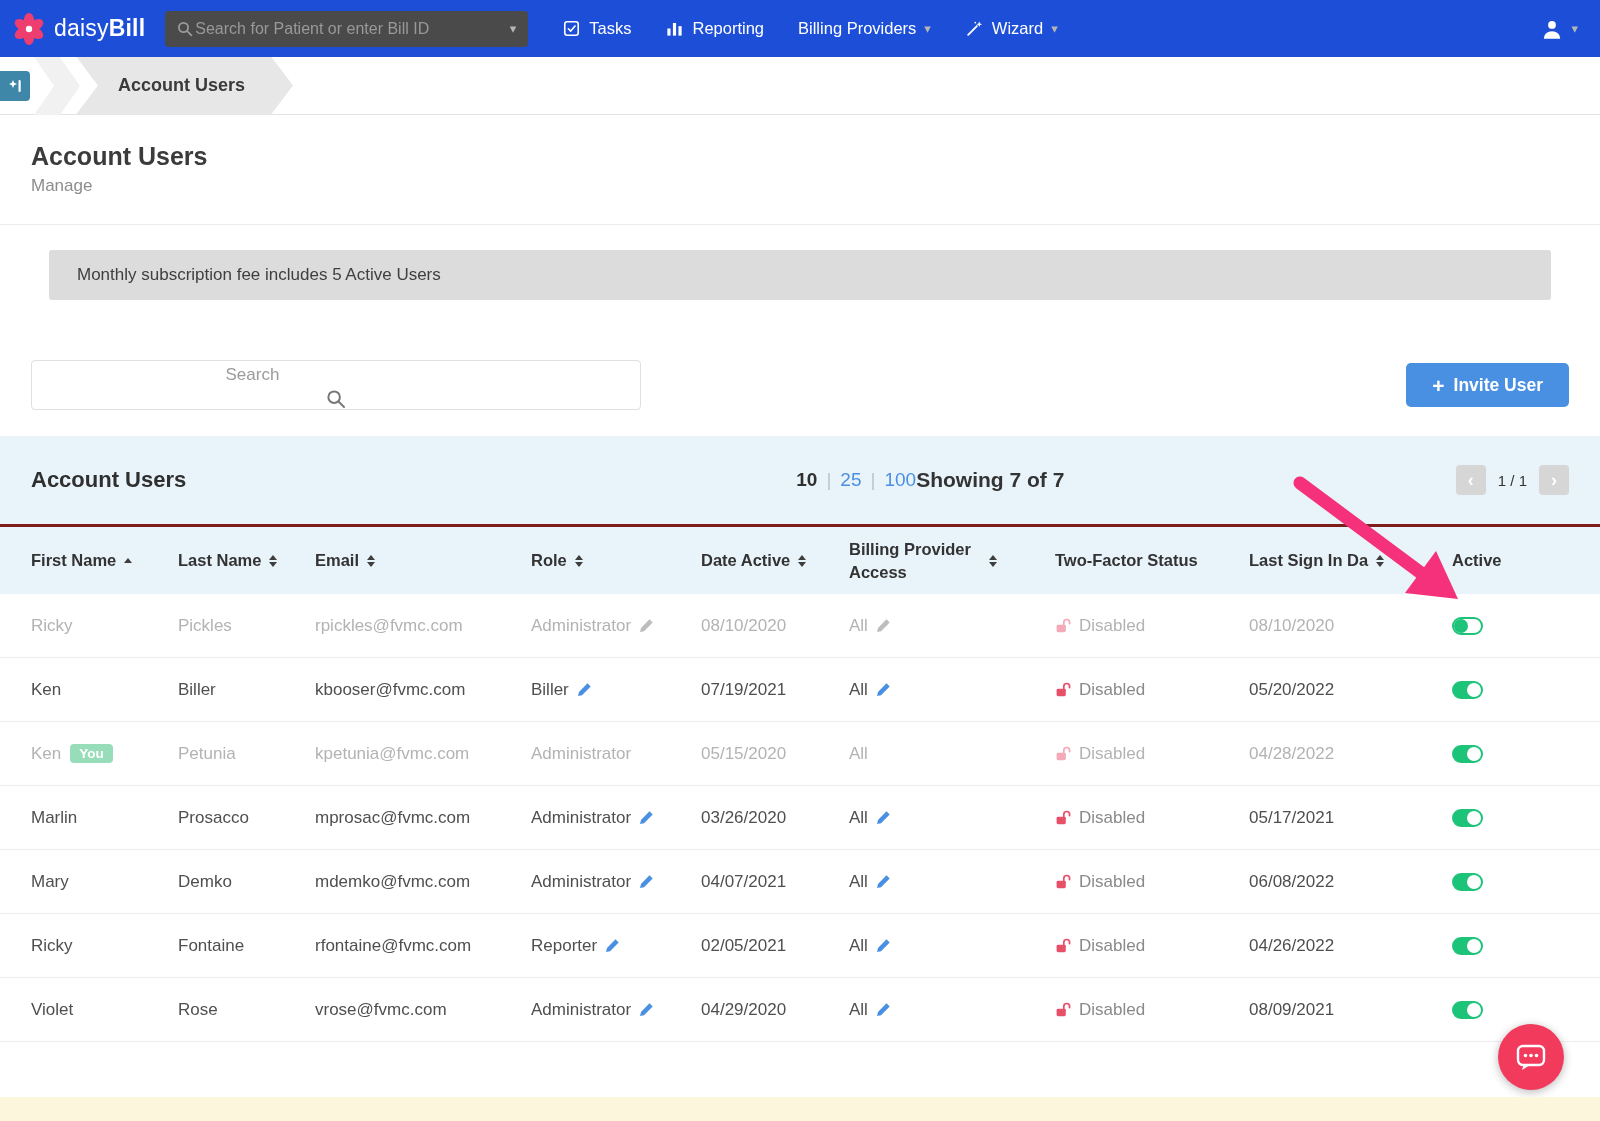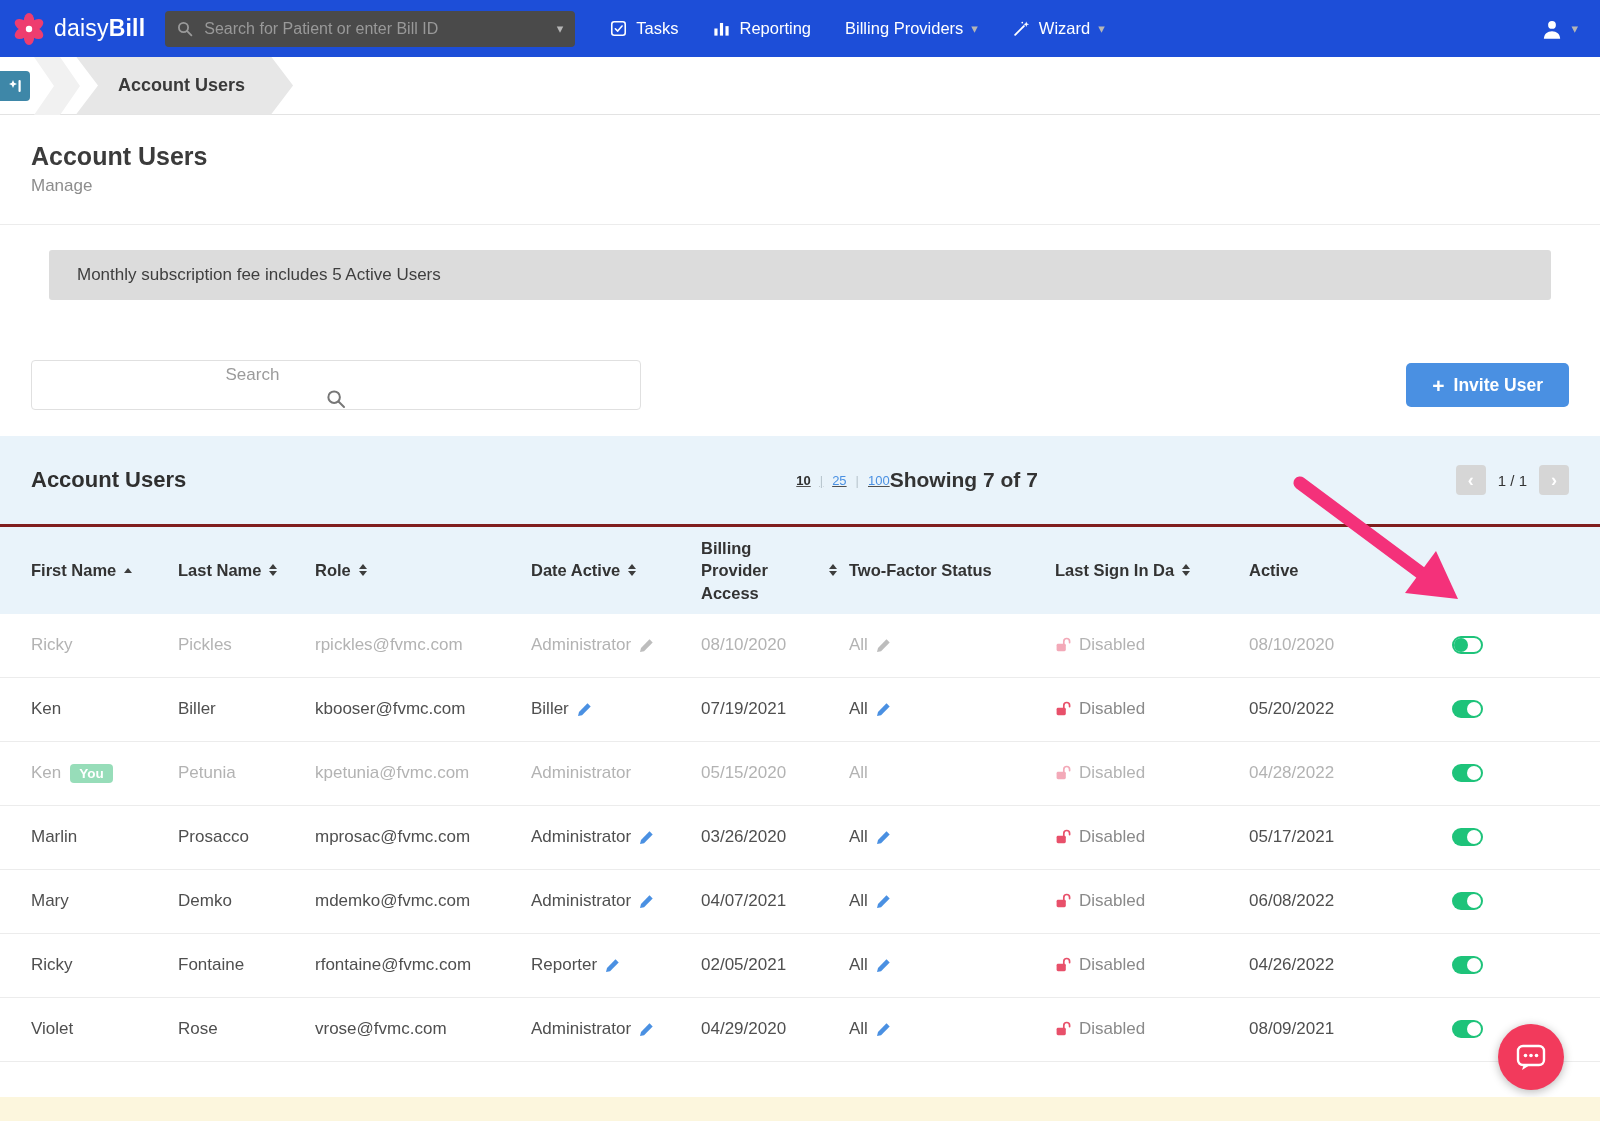--- a/index.html
+++ b/index.html
@@ -8,21 +8,21 @@
     width:1600px; height:1121px; position:relative; overflow:hidden;
     background:#fff; font-family:"Liberation Sans", sans-serif; color:#4f4f4f;
   }
 
   
   .topnav { height:57px; background:#1d4ed8; display:flex; align-items:center; padding:0 22px 0 12px; color:#fff; }
   .brand { display:flex; align-items:center; gap:8px; cursor:pointer; }
   .brand-text { font-size:23px; color:#fff; letter-spacing:.2px; }
   .brand-text .light { font-weight:400; }
   .brand-text .bold { font-weight:700; }
-  .nav-search { margin-left:20px; width:410px; height:36px; background:#4a4a4a; border-radius:4px; display:flex; align-items:center; padding:0 12px; gap:9px; }
+  .nav-search { margin-left:20px; width:363px; height:36px; background:#4a4a4a; border-radius:4px; display:flex; align-items:center; padding:0 12px; }
   .nav-search input { flex:1; background:transparent; border:none; outline:none; color:#ddd; font-size:16px; font-family:inherit; }
   .nav-search input::placeholder { color:#999; }
   .caret { color:#b5b5b5; font-size:13px; line-height:1; }
   .nav-item { display:flex; align-items:center; gap:8px; color:#fff; font-size:16.5px; margin-left:34px; cursor:pointer; white-space:nowrap; }
   .nav-right { margin-left:auto; display:flex; align-items:center; gap:6px; cursor:pointer; }
 
   
   .crumbbar { height:58px; background:#fff; border-bottom:1px solid #e3e3e3; display:flex; align-items:center; position:relative; }
   .side-tile { width:30px; height:30px; background:#3e87a8; border-radius:0 4px 4px 0; display:flex; align-items:center; justify-content:center; color:#fff; font-size:14px; cursor:pointer; }
   .crumb-ghost { position:absolute; left:34px; top:0; height:58px; width:46px; background:#f1f1f1;
@@ -44,21 +44,21 @@
   .search-box { width:610px; height:50px; background:#fff; border:1px solid #e0e0e0; border-radius:4px; display:flex; align-items:center; padding:0 18px;flex-direction:column; }
   .search-box input { flex:1; border:none; outline:none; font-size:17px; color:#555; font-family:inherit; }
   .search-box input::placeholder { color:#9b9b9b; }
   .invite-btn { background:#4a90e2; color:#fff; border:none; border-radius:5px; height:44px; padding:0 26px; font-size:17.5px; font-weight:700; display:flex; align-items:center; gap:9px; cursor:pointer; font-family:inherit; }
   .invite-btn .plus { font-size:21px; font-weight:700; line-height:1; }
 
   
   .table-section { margin-top:26px; }
   .table-title-row { background:#e9f3fa; height:88px; display:flex; align-items:center; padding:0 31px; }
   .table-title { font-size:22px; font-weight:700; color:#2f2f2f; flex:0 0 auto; }
-  .page-sizes { margin-left:610px; display:flex; align-items:center; gap:9px; font-size:13px;text-decoration:underline; }
+  .page-sizes { margin-left:610px; display:flex; align-items:center; gap:9px; font-size:19px; }
   .size-current { color:#2f2f2f; font-weight:700; cursor:pointer; }
   .size-link { color:#4a90e2; cursor:pointer; }
   .size-sep { color:#b9c6ce; }
   .showing { font-size:21px; font-weight:700; color:#333; }
   .pager { margin-left:auto; display:flex; align-items:center; gap:12px; }
   .pager-btn { width:30px; height:30px; background:#d6d6d6; border:none; border-radius:4px; color:#fff; font-size:18px; font-weight:700; display:flex; align-items:center; justify-content:center; cursor:pointer; line-height:1; font-family:inherit; }
   .pager-text { font-size:15px; color:#333; }
 
   .tgrid { display:grid; grid-template-columns:147px 137px 216px 170px 148px 206px 194px 203px 117px; padding-left:31px; }
   .thead { background:#e9f3fa; border-top:3px solid #7f1d1d; min-height:70px; align-items:center; }
@@ -232,20 +232,27 @@
         </span>
     </div>
     <div class="hcell">
       <span>Last Name</span>
       <span class="sort">
           <i class="tu"></i>
           <i class="td"></i>
         </span>
     </div>
     <div class="hcell">
+      <span>Email</span>
+      <span class="sort">
+          <i class="tu"></i>
+          <i class="td"></i>
+        </span>
+    </div>
+    <div class="hcell">
       <span>Role</span>
       <span class="sort">
           <i class="tu"></i>
           <i class="td"></i>
         </span>
     </div>
     <div class="hcell">
       <span>Date Active</span>
       <span class="sort">
           <i class="tu"></i>

